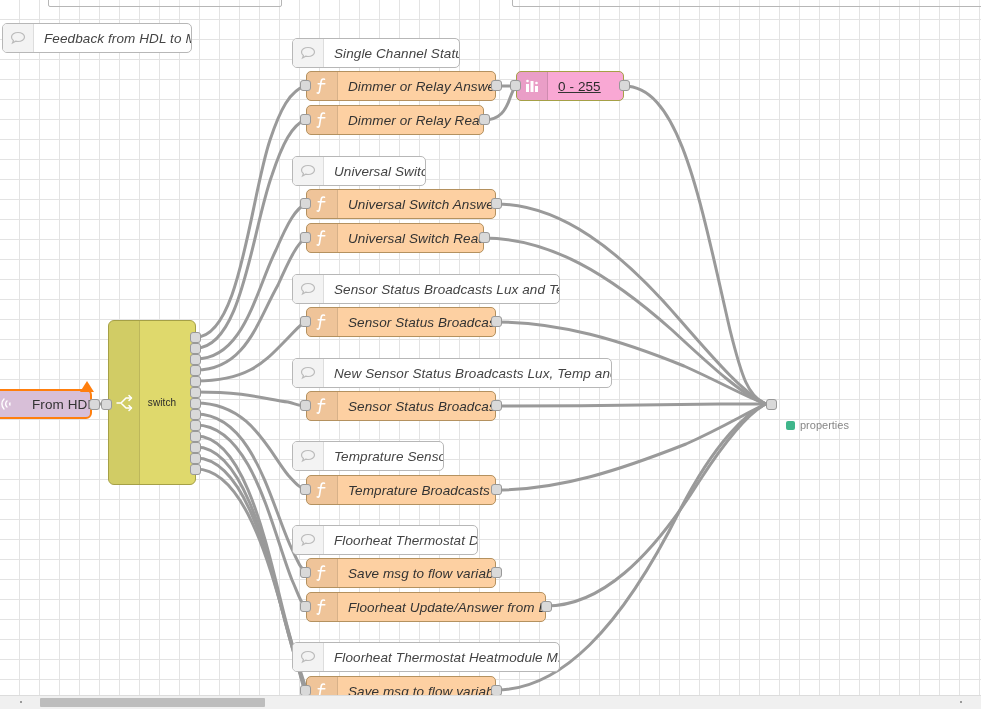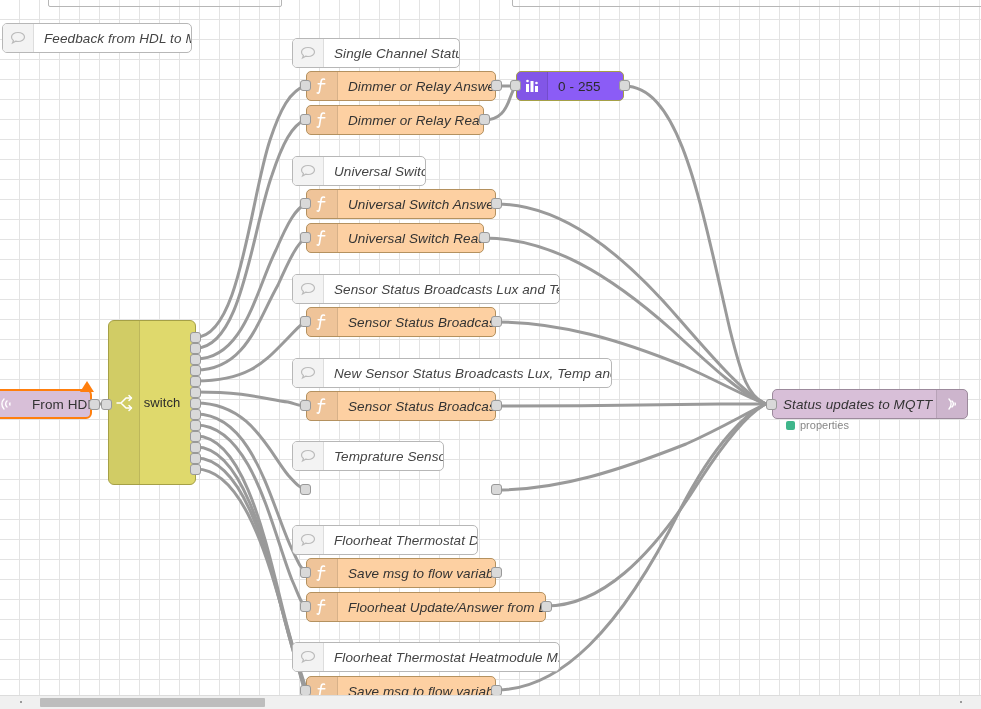--- a/index.html
+++ b/index.html
@@ -109,22 +109,23 @@
     border-color: #b4915f;
   }
   .node.func .icon-cell {
     background: rgba(0,0,0,0.055);
     border-right-color: rgba(0,0,0,0.10);
   }
   .node.func .label { color: #333333; }
 
   
   .node.range {
-    background: #8b5cf6;
+    background: #f9a8d4;
     border-color: #a5a046;
+    text-decoration: underline;
   }
   .node.range .icon-cell {
     background: rgba(0,0,0,0.06);
     border-right-color: rgba(0,0,0,0.12);
   }
   .node.range .label { font-style: normal; color: #2b2b2b; }
 
   
   .node.mqtt {
     background: #d8bfd8;
@@ -171,21 +172,21 @@
     background: rgba(0,0,0,0.06);
     border-radius: 5px 0 0 5px;
     display: flex;
     align-items: center;
     justify-content: center;
   }
   .node.switch .label {
     font-style: normal;
     text-align: center;
     color: #2b2b2b;
-    font-size: 13px;
+    font-size: 10px;
     padding-left: 30px;
   }
 
   
   .port {
     position: absolute;
     width: 11px;
     height: 11px;
     box-sizing: border-box;
     background: #d9d9d9;
@@ -492,20 +493,29 @@
 
   <div class="node comment" style="left:292px; top:441px; width:152px;">
     <div class="icon-cell">
       <svg width="16" height="14" viewBox="0 0 16 14">
         <path d="M8 1.5c3.6 0 6.5 2 6.5 4.5S11.6 10.5 8 10.5c-.8 0-1.6-.1-2.3-.3L2.5 12l.9-2.4C2.2 8.7 1.5 7.4 1.5 6 1.5 3.5 4.4 1.5 8 1.5z" fill="none" stroke="#bbbbbb" stroke-width="1.2"></path>
       </svg>
     </div>
     <div class="label">Temprature Sensors</div>
   </div>
 
+  <div class="node func" style="left:306px; top:475px; width:190px;">
+    <div class="icon-cell">
+      <svg width="14" height="18" viewBox="0 0 14 18">
+        <path d="M9.5 2.2c-1.6-.7-3 .1-3.3 2L4.4 14.5c-.3 1.7-1.3 2-2.2 1.4" fill="none" stroke="#ffffff" stroke-width="1.6" stroke-linecap="round"></path>
+        <path d="M3.2 6.8h6.6" fill="none" stroke="#ffffff" stroke-width="1.6" stroke-linecap="round"></path>
+      </svg>
+    </div>
+    <div class="label">Temprature Broadcasts</div>
+  </div>
   <div class="port" style="left:300px; top:484px;"></div>
   <div class="port" style="left:491px; top:484px;"></div>
 
   <div class="node comment" style="left:292px; top:525px; width:186px;">
     <div class="icon-cell">
       <svg width="16" height="14" viewBox="0 0 16 14">
         <path d="M8 1.5c3.6 0 6.5 2 6.5 4.5S11.6 10.5 8 10.5c-.8 0-1.6-.1-2.3-.3L2.5 12l.9-2.4C2.2 8.7 1.5 7.4 1.5 6 1.5 3.5 4.4 1.5 8 1.5z" fill="none" stroke="#bbbbbb" stroke-width="1.2"></path>
       </svg>
     </div>
     <div class="label">Floorheat Thermostat DLP</div>
@@ -549,28 +559,20 @@
       <svg width="14" height="18" viewBox="0 0 14 18">
         <path d="M9.5 2.2c-1.6-.7-3 .1-3.3 2L4.4 14.5c-.3 1.7-1.3 2-2.2 1.4" fill="none" stroke="#ffffff" stroke-width="1.6" stroke-linecap="round"></path>
         <path d="M3.2 6.8h6.6" fill="none" stroke="#ffffff" stroke-width="1.6" stroke-linecap="round"></path>
       </svg>
     </div>
     <div class="label">Save msg to flow variable</div>
   </div>
   <div class="port" style="left:300px; top:685px;"></div>
   <div class="port" style="left:491px; top:685px;"></div>
 
-  <div class="node mqtt" style="left:772px; top:389px; width:196px;">
-    <div class="label">Status updates to MQTT</div>
-    <div class="icon-cell right">
-      <svg width="16" height="16" viewBox="0 0 16 16">
-        <path d="M5 3a7 7 0 010 10M8 5a4 4 0 010 6M11 7a1.6 1.6 0 010 2" fill="none" stroke="#ffffff" stroke-width="1.4" stroke-linecap="round"></path>
-      </svg>
-    </div>
-  </div>
   <div class="port" style="left:766px; top:399px;"></div>
   <div class="status" style="left:786px; top:419px;">
     <span class="dot"></span>
     <span>properties</span>
   </div>
 
   <div id="hscroll">
     <div class="end-dot" style="left:20px;"></div>
     <div class="thumb"></div>
     <div class="end-dot" style="left:960px;"></div>

